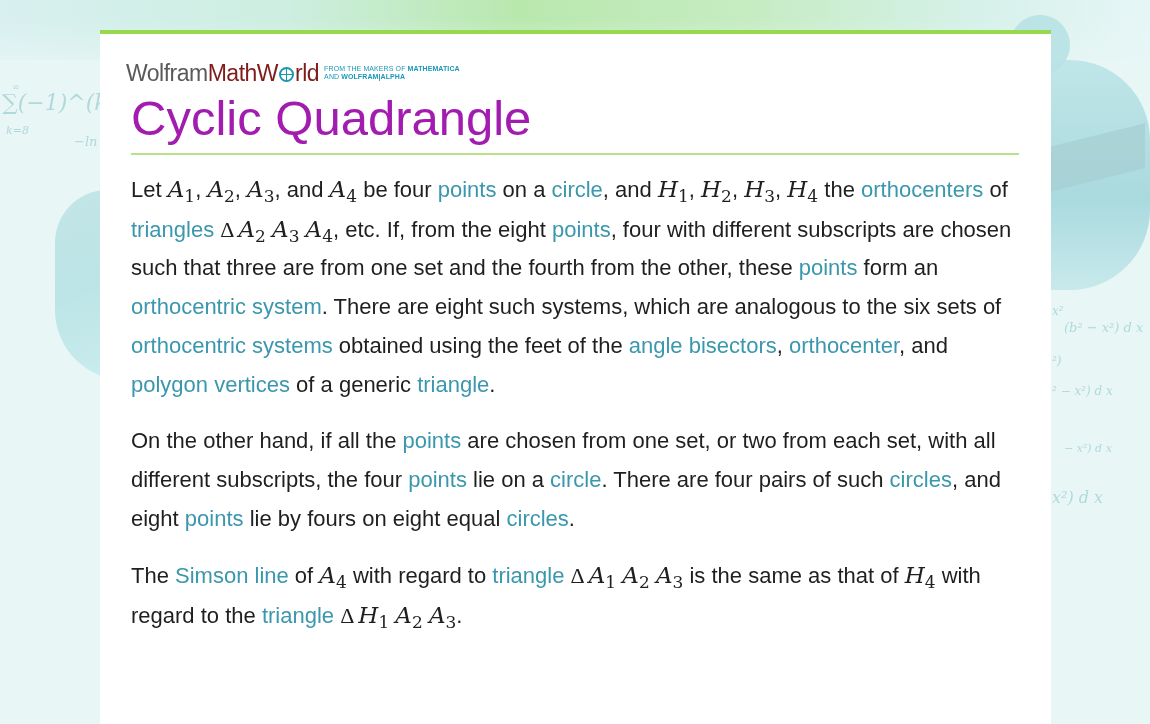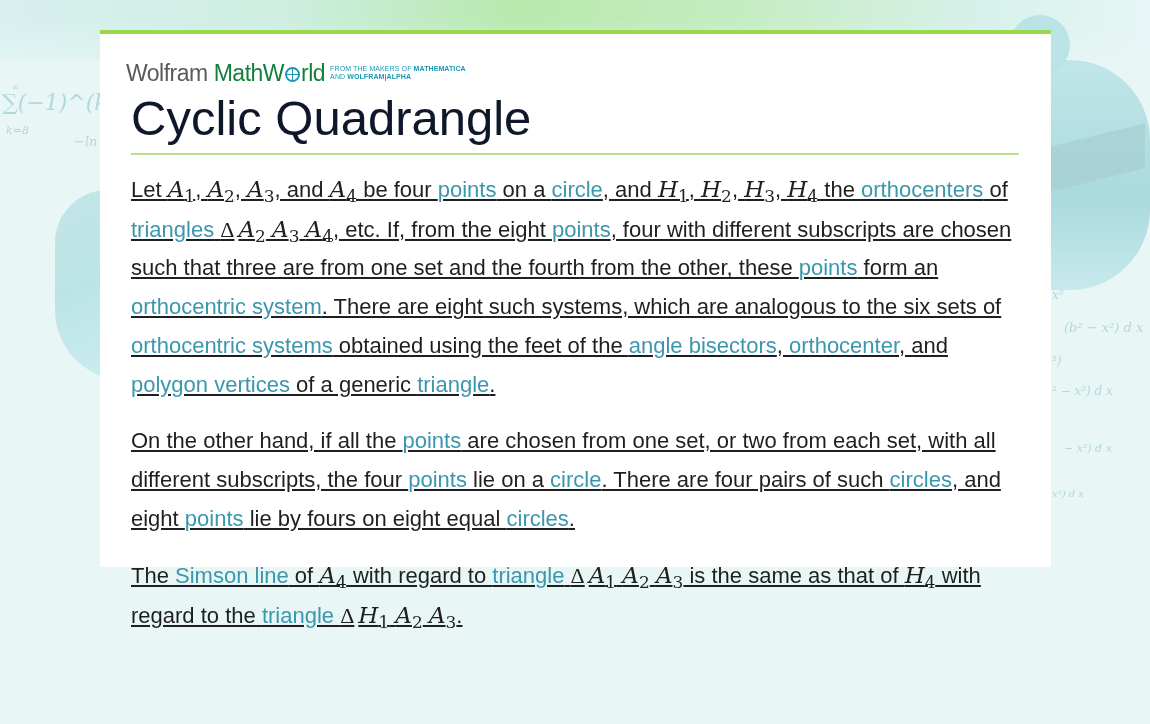--- a/index.html
+++ b/index.html
@@ -34,76 +34,76 @@
     position:absolute; left:1040px; top:60px; width:110px; height:230px;
     border-radius: 0 80px 80px 0;
     background: linear-gradient(180deg, #b9e3e6 0%, #9fd5da 60%, #c2e7ea 100%);
     opacity:0.85;
   }
   .bg-shape-right3 {
     position:absolute; left:1050px; top:135px; width:95px; height:45px;
     background: #a8cfd3; transform: skewY(-14deg); opacity:0.8;
   }
   .page {
-    position:absolute; left:100px; top:30px; width:951px; height:537px;
+    position:absolute; left:100px; top:30px; width:951px; height:694px;
     background:#ffffff;
     border-top:4px solid #97d94e;
     box-sizing:border-box;
   }
   .logo {
     position:absolute; left:26px; top:24px; height:30px; display:flex; align-items:center;
   }
   .logo-wolfram { color:#5a5a5a; font-size:23px; letter-spacing:-0.5px; }
-  .logo-mathworld { color:#15803d; font-size:23px; letter-spacing:-0.5px; margin-left:6px; display:flex; align-items:center; }
+  .logo-mathworld { color:#7f1d1d; font-size:23px; letter-spacing:-0.5px; display:flex; align-items:center; }
   .globe {
     display:inline-block; width:15px; height:15px; border-radius:50%;
     border:2px solid #1b97b5; box-sizing:border-box; position:relative; margin:0 1px; top:1px;
     background:
       linear-gradient(90deg, transparent 45%, #1b97b5 45%, #1b97b5 58%, transparent 58%),
       linear-gradient(0deg, transparent 45%, #1b97b5 45%, #1b97b5 58%, transparent 58%);
   }
   .logo-tag { margin-left:5px; font-size:7px; line-height:8px; color:#1b97b5; letter-spacing:0.1px; }
   .logo-tag b { font-weight:bold; }
   .title {
     position:absolute; left:31px; top:56px; margin:0;
-    font-size:49px; font-weight:normal; color:#0f172a; letter-spacing:0px;
+    font-size:49px; font-weight:normal; color:#a21caf; letter-spacing:0px;
   }
   .title-rule {
     position:absolute; left:31px; top:119px; width:888px; height:2px; background:#b9e08a;
   }
   .content {
     position:absolute; left:31px; top:136px; width:890px;
     font-size:22px; line-height:38.7px; color:#1f1f1f;
   }
-  .content p { margin:0 0 18px 0;text-decoration:underline; }
+  .content p { margin:0 0 18px 0; }
   .content a { color:#3b97ad; text-decoration:none; }
   .m { font-family:"DejaVu Serif", "Liberation Serif", serif; font-style:italic; font-size:23px; }
   .m sub { font-style:normal; font-size:17px; vertical-align:-5px; line-height:0; }
   .delta { font-family:"Liberation Serif", serif; font-style:normal; font-size:22px; margin-right:4px; }
 </style>
 </head>
 <body>
 
 <div class="bg-top"></div>
 <div class="bg-top-fade"></div>
 <div class="bg-shape-left"></div>
 <div class="bg-shape-right1"></div>
 <div class="bg-shape-right2"></div>
 <div class="bg-shape-right3"></div>
 
 <div class="bg-formula" style="left:2px;top:90px;font-size:22px;">∑(−1)^(k−1)</div>
 <div class="bg-formula" style="left:6px;top:124px;font-size:11px;">k=8</div>
 <div class="bg-formula" style="left:12px;top:82px;font-size:9px;">∞</div>
 <div class="bg-formula" style="left:74px;top:134px;font-size:13px;">−ln</div>
-<div class="bg-formula" style="left:1052px;top:288px;font-size:12px;">x²</div>
+<div class="bg-formula" style="left:1052px;top:304px;font-size:12px;">x²</div>
 <div class="bg-formula" style="left:1052px;top:320px;font-size:13px;margin-left:12px;">(b² − x²)  d x</div>
 <div class="bg-formula" style="left:1052px;top:354px;font-size:12px;">²)</div>
 <div class="bg-formula" style="left:1052px;top:384px;font-size:12px;">² − x²)  d x</div>
 <div class="bg-formula" style="left:1052px;top:442px;font-size:11px;margin-left:12px;">− x²)  d x</div>
-<div class="bg-formula" style="left:1052px;top:488px;font-size:10px;">x²)  d x</div>
+<div class="bg-formula" style="left:1052px;top:488px;font-size:16px;">x²)  d x</div>
 
 <div class="page">
 
   <div class="logo">
     <span class="logo-wolfram">Wolfram</span>
     <span class="logo-mathworld">
       <span>MathW</span>
         <span class="globe"></span>
         <span>rld</span>
     </span>

